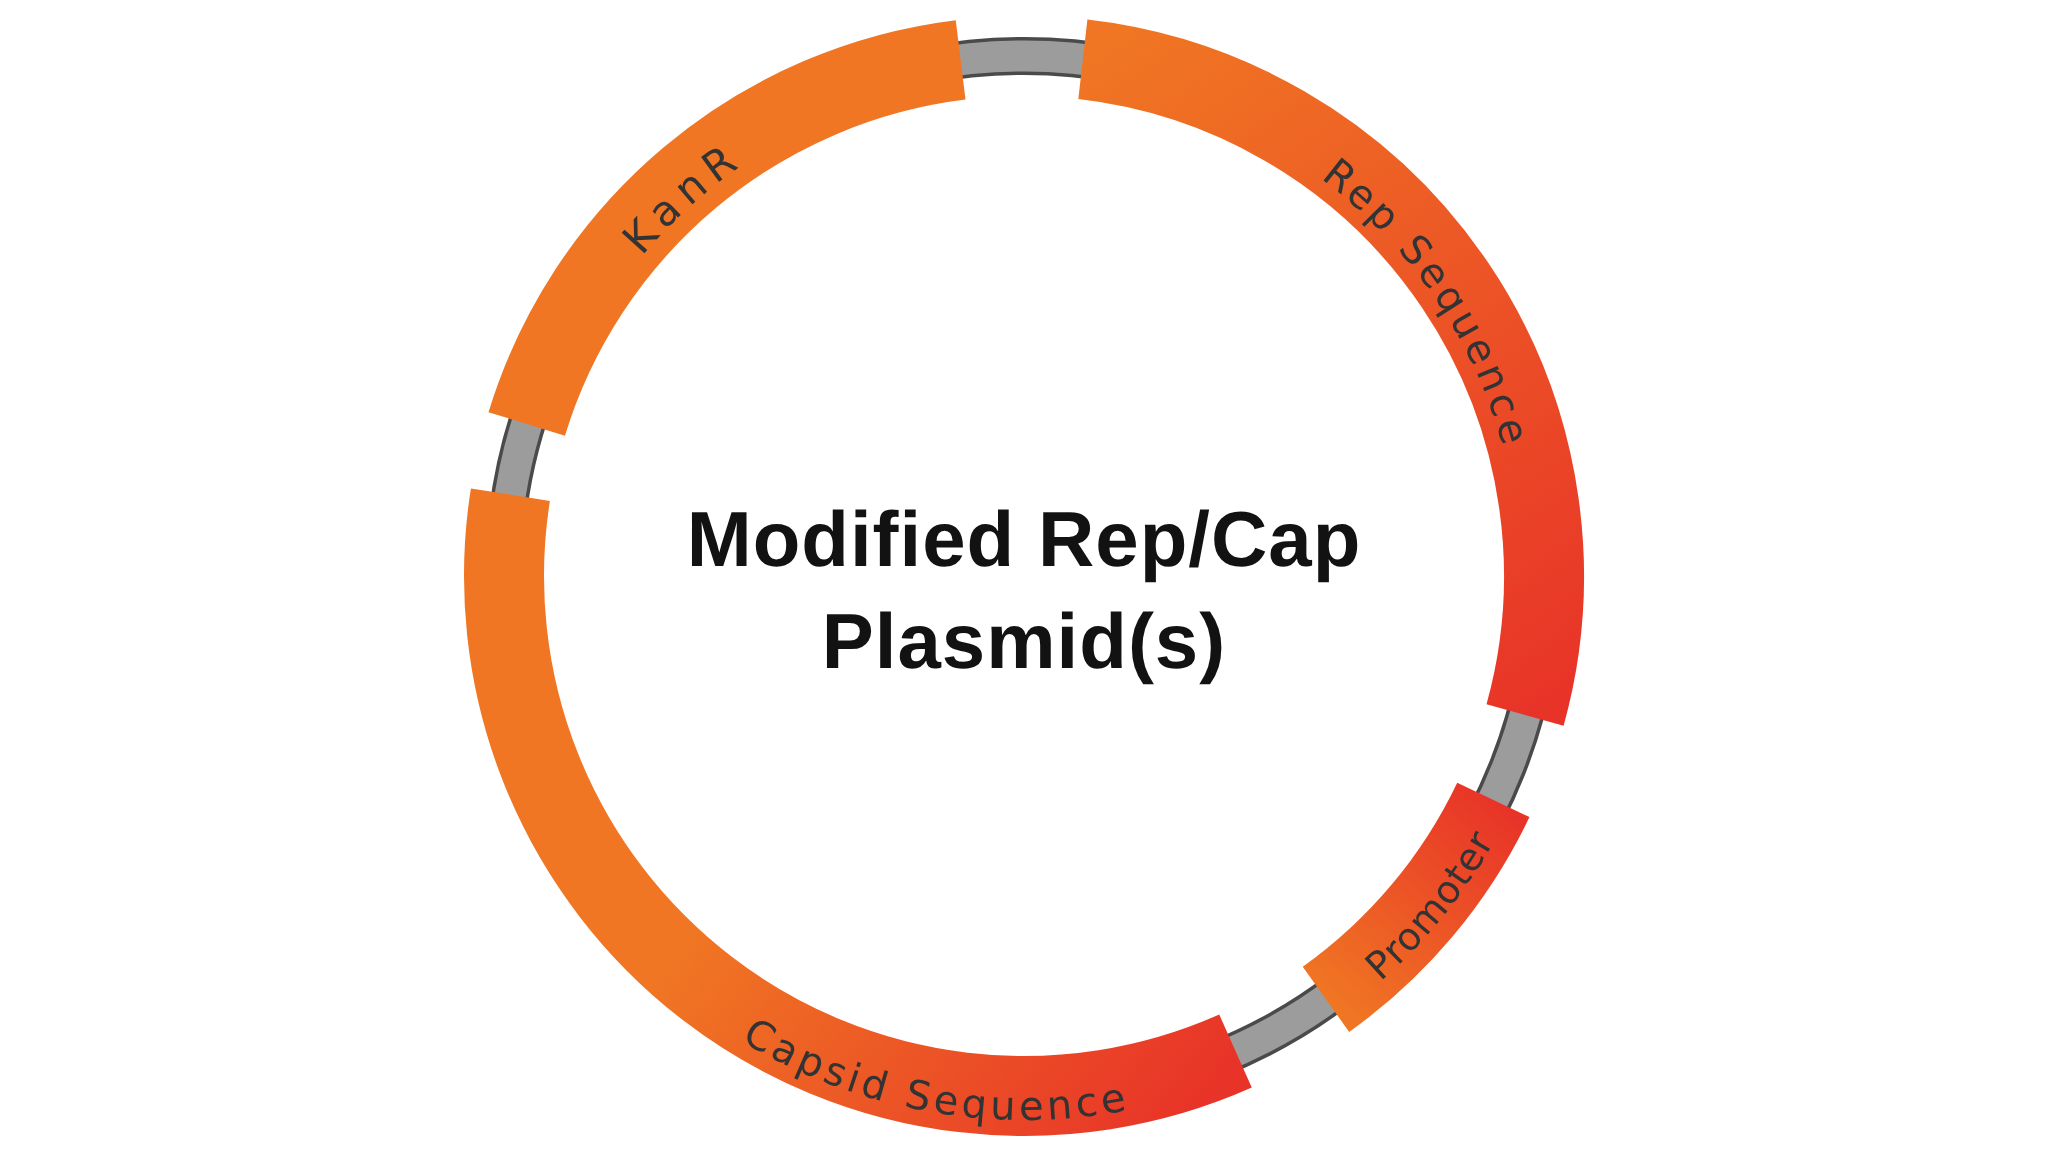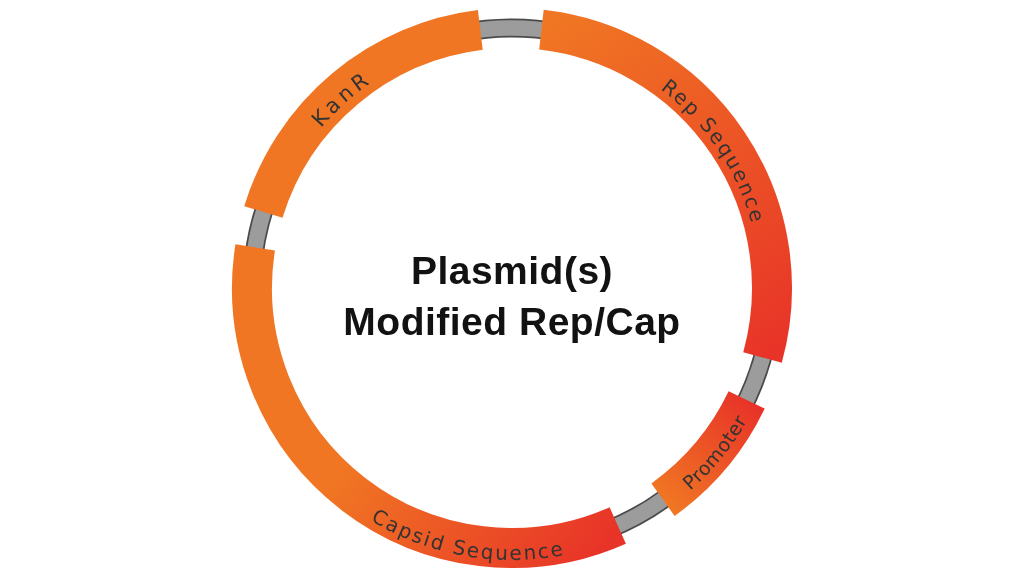--- a/index.html
+++ b/index.html
@@ -68,16 +68,16 @@
         <path id="lblpath-promoter" fill="none" stroke="none" d="M 683.74 496.34 A 270 270 0 0 0 751.49 412.67"></path>
         <text font-size="19" fill="#333333" text-anchor="middle" letter-spacing="0.5" class="arc-label-text"><textPath startOffset="50%" text-anchor="middle" href="#lblpath-promoter" xlink:href="#lblpath-promoter">Promoter</textPath></text>
         <path id="lblpath-capsid-sequence" fill="none" stroke="none" d="M 333.55 493.28 A 272 272 0 0 0 609.48 541.93"></path>
         <text font-size="20" fill="#333333" text-anchor="middle" letter-spacing="2" class="arc-label-text"><textPath startOffset="50%" text-anchor="middle" href="#lblpath-capsid-sequence" xlink:href="#lblpath-capsid-sequence">Capsid Sequence</textPath></text>
         <path id="lblpath-kanr" fill="none" stroke="none" d="M 300.84 156.05 A 249 249 0 0 1 402.85 64.20"></path>
         <text font-size="21" fill="#333333" text-anchor="middle" letter-spacing="4" class="arc-label-text"><textPath startOffset="50%" text-anchor="middle" href="#lblpath-kanr" xlink:href="#lblpath-kanr">KanR</textPath></text>
       </g>
   </svg>
 
   <div class="title" style="color: rgb(18, 18, 18);">
+    <div>Modified Rep/Cap</div>
     <div>Plasmid(s)</div>
-    <div>Modified Rep/Cap</div>
   </div>
 </div>
 
 </body></html>

